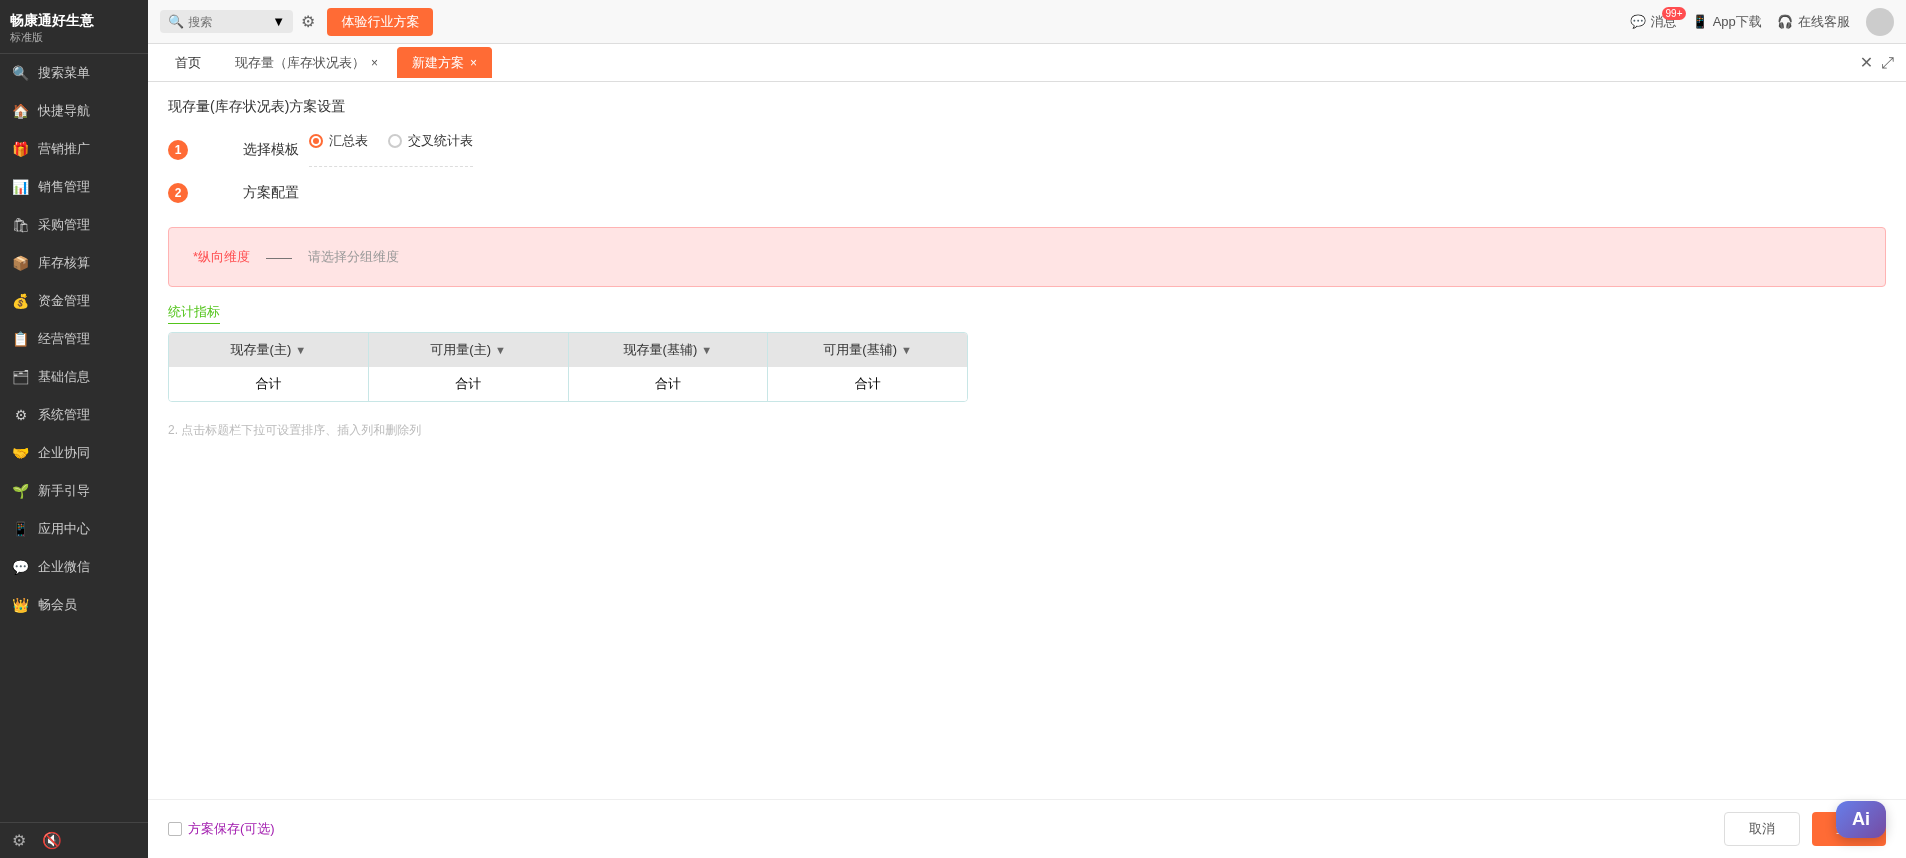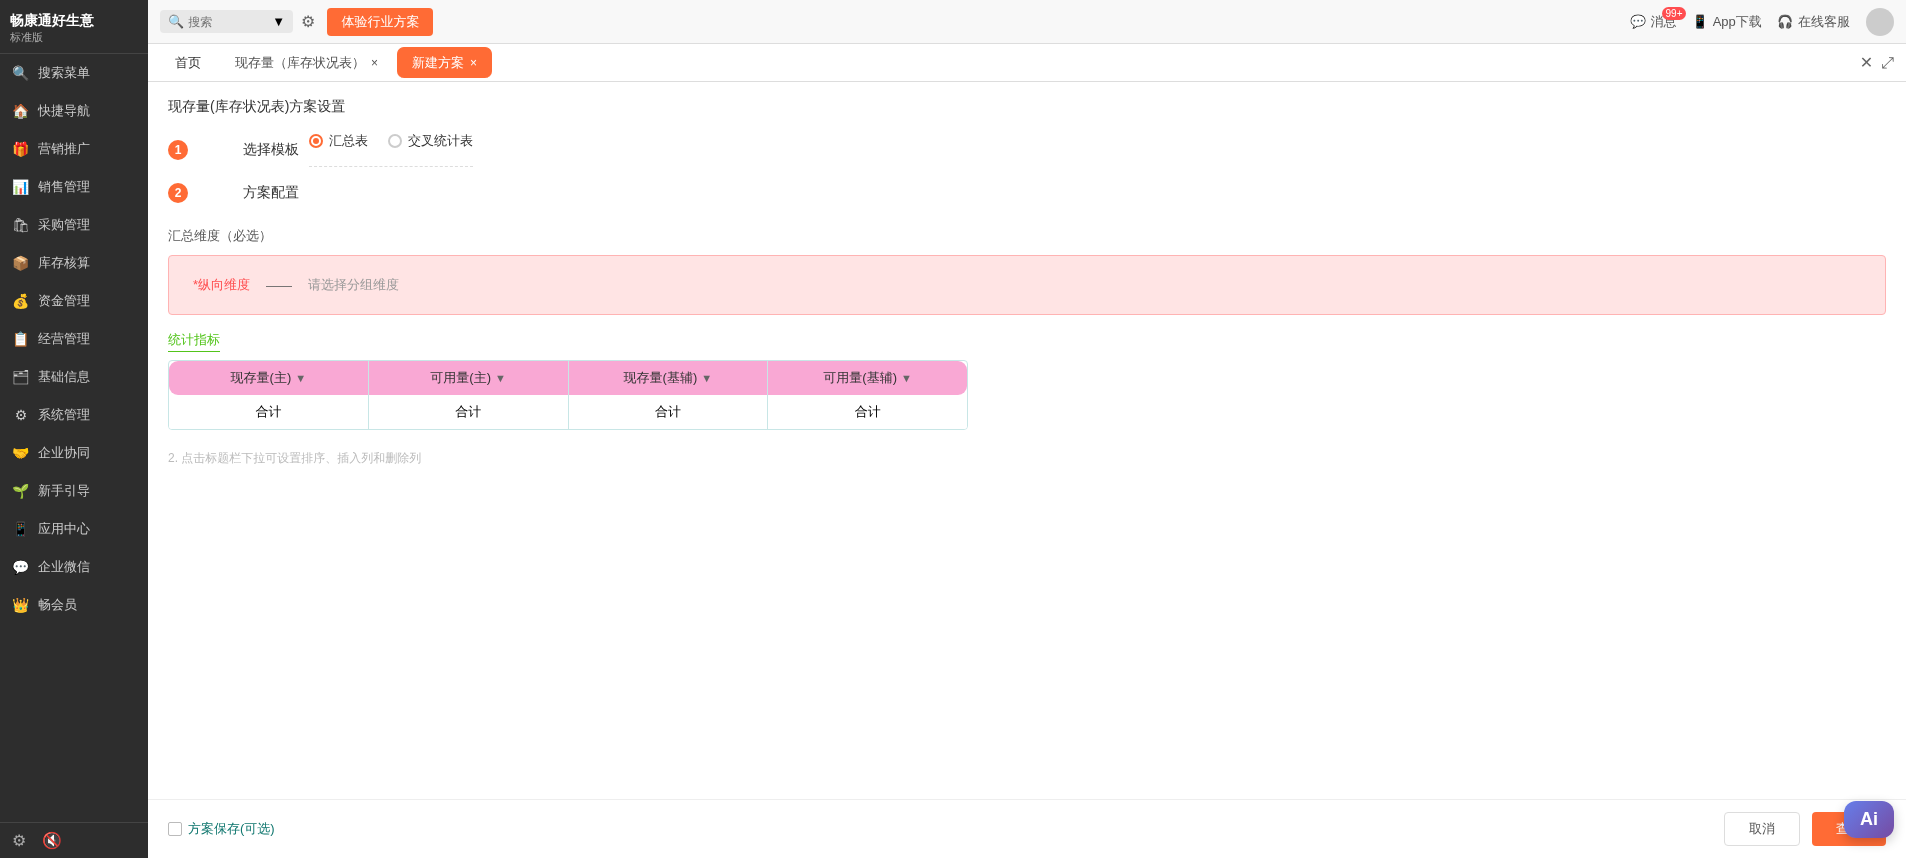--- a/index.html
+++ b/index.html
@@ -138,21 +138,20 @@
       font-size: 13px;
       gap: 6px;
       border: 1px solid transparent;
       border-bottom: none;
       color: #555;
     }
     .tab.active {
       background: #ff6b35;
       color: #fff;
       border-color: #ff6b35;
-      border-radius: 7px;
     }
     .tab .close-icon { font-size: 12px; cursor: pointer; }
     .tab-home { color: #333; background: transparent; }
     .tabs-window-btns { margin-left: auto; display: flex; gap: 8px; align-items: center; }
     .win-btn { cursor: pointer; font-size: 16px; color: #666; }
 
     
     .content {
       flex: 1;
       overflow-y: auto;
@@ -242,21 +241,21 @@
       padding: 2px 10px; font-size: 12px; color: #999;
       gap: 4px;
     }
 
     
     .stats-section { margin-top: 8px; }
     .stats-section-label { color: #52c41a; font-size: 13px; margin-bottom: 8px; border-bottom: 1px solid #52c41a; display: inline-block; padding-bottom: 2px; }
 
     
     .metrics-table { border: 1px solid #c8e6e6; border-radius: 4px; overflow: hidden; min-width: 400px; max-width: 800px; }
-    .metrics-table-header { display: flex; background: #f9a8d4; border-radius: 9px; }
+    .metrics-table-header { display: flex; background: #e5e5e5; }
     .metrics-table-body { display: flex; background: #fff; }
     .metrics-col {
       flex: 1;
       padding: 8px 12px;
       border-right: 1px solid #c8e6e6;
       text-align: center;
       font-size: 13px;
     }
     .metrics-col:last-child { border-right: none; }
     .metrics-col-header {
@@ -272,21 +271,21 @@
     
     .footer {
       border-top: 1px solid #eee;
       padding: 12px 20px;
       display: flex;
       align-items: center;
       justify-content: space-between;
       background: #fff;
       flex-shrink: 0;
     }
-    .save-option { display: flex; align-items: center; gap: 6px; font-size: 13px; color: #0f766e; }
+    .save-option { display: flex; align-items: center; gap: 6px; font-size: 13px; color: #a21caf; }
     .checkbox { width: 14px; height: 14px; border: 1px solid #bbb; border-radius: 2px; cursor: pointer; }
     .footer-actions { display: flex; gap: 12px; }
     .btn-cancel {
       padding: 7px 24px;
       border: 1px solid #ddd;
       background: #fff;
       border-radius: 4px;
       cursor: pointer;
       font-size: 13px;
       color: #555;
@@ -298,21 +297,21 @@
       border: none;
       border-radius: 4px;
       cursor: pointer;
       font-size: 13px;
     }
 
     
     .ai-fab {
       position: fixed;
       bottom: 20px;
-      right: 12px;
+      right: 20px;
       background: linear-gradient(135deg, #667eea, #764ba2);
       color: #fff;
       border-radius: 12px;
       padding: 8px 16px;
       font-size: 18px;
       font-weight: bold;
       cursor: pointer;
       box-shadow: 0 4px 12px rgba(0,0,0,0.2);
     }
 
@@ -463,21 +462,20 @@
       </div>
     </div>
 
     <div class="section">
       <div class="section-header">
         <div class="section-num">2</div>
         <div class="section-title">方案配置</div>
       </div>
 
       <div class="plan-config">
-        <div class="field-label">汇总维度（必选）</div>
 
         <div class="dimension-box">
           <span class="dim-label">*纵向维度</span>
           <span class="dim-dash">——</span>
           <span class="dim-placeholder">请选择分组维度</span>
         </div>
 
 
         <div class="stats-section">
           <div class="stats-section-label">统计指标</div>

